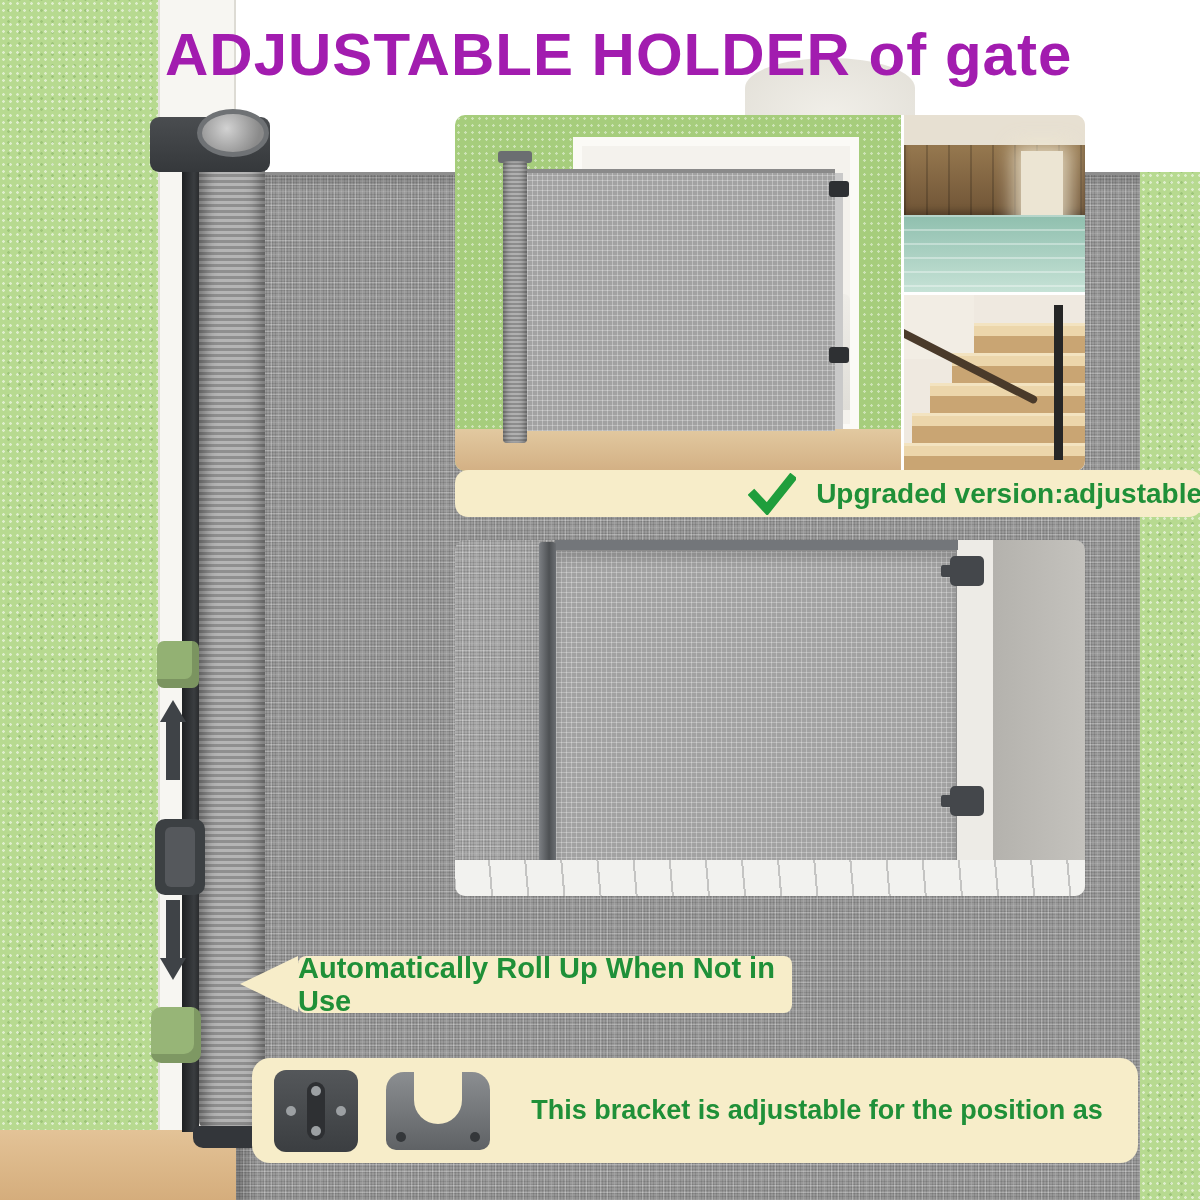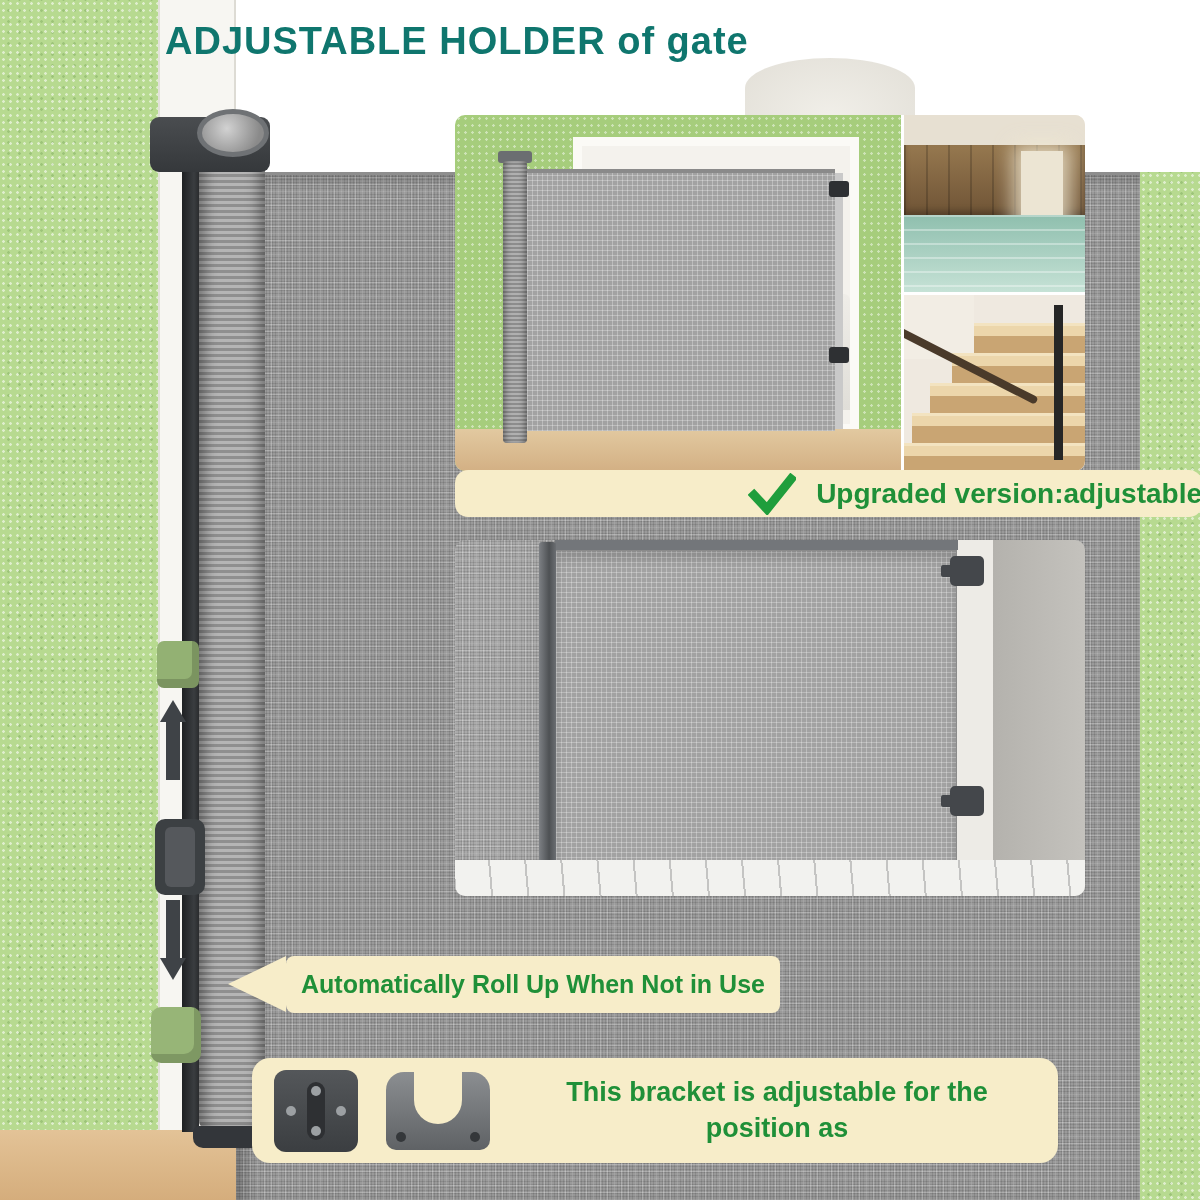--- a/index.html
+++ b/index.html
@@ -38,21 +38,21 @@
     background-image:
       repeating-linear-gradient(0deg,  rgba(255,255,255,0.28) 0 1px, transparent 1px 5px),
       repeating-linear-gradient(90deg, rgba(255,255,255,0.28) 0 1px, transparent 1px 5px);
   }
   .mesh-main { position:absolute; left:236px; top:172px; width:904px; height:1028px; z-index:2;
     border-top:3px solid #8e8e8e;
     box-shadow: inset 16px 0 20px -10px rgba(0,0,0,0.30), inset 0 10px 14px -8px rgba(0,0,0,0.18); }
 
   
   .title { position:absolute; left:165px; top:20px; width:960px; z-index:6;
-    font-size:38px; font-weight:bold; letter-spacing:1px; color:#0f766e; white-space:nowrap; }
+    font-size:60px; font-weight:bold; letter-spacing:1px; color:#a21caf; white-space:nowrap; }
 
   
   .pole-bar { position:absolute; left:182px; top:150px; width:17px; height:982px; z-index:4;
     background:linear-gradient(90deg,#1f2123,#3a3d40 70%,#2a2c2e); }
   .roller { position:absolute; left:199px; top:153px; width:66px; height:976px; z-index:5;
     background:repeating-linear-gradient(180deg,#b5b5b5 0 3px,#8f8f8f 3px 6px);
     border-radius:8px;
     box-shadow: inset 12px 0 14px -6px rgba(0,0,0,0.38), inset -12px 0 14px -6px rgba(0,0,0,0.38); }
   .cap-housing { position:absolute; left:150px; top:117px; width:120px; height:55px; z-index:6;
     background:linear-gradient(180deg,#4a4d50,#35383b); border-radius:9px; }
@@ -136,23 +136,23 @@
 
   
   .banner { position:absolute; background:#f7edc9; display:flex; align-items:center; z-index:12;
     color:#1f9038; }
   .banner-upgraded { left:455px; top:470px; width:747px; height:47px; border-radius:13px; padding-left:78px; gap:20px;
     font-size:28px; font-weight:600;justify-content:flex-end; }
   .banner-upgraded svg { display:block; }
   .banner-others { left:540px; top:894px; width:460px; height:44px; border-radius:13px; justify-content:center;
     font-size:27px; font-weight:600; }
 
-  .banner-rollup { position:absolute; left:286px; top:956px; width:494px; height:57px; z-index:12;
+  .banner-rollup { position:absolute; left:298px; top:956px; width:494px; height:57px; z-index:12;
     background:#f7edc9; border-radius:8px; display:flex; align-items:center; justify-content:center;
-    font-size:25px; font-weight:bold; color:#1f9038; }
+    font-size:29px; font-weight:bold; color:#1f9038; }
   .rollup-tip { position:absolute; left:-58px; top:0; width:0; height:0;
     border-top:28.5px solid transparent; border-bottom:28.5px solid transparent; border-right:58px solid #f7edc9; }
 
   
   .photo2 { position:absolute; left:455px; top:540px; width:630px; height:356px; z-index:10;
     border-radius:10px; overflow:hidden; background-color:#a9a9a9; }
   .p2-fabric { position:absolute; left:100px; top:10px; width:402px; height:314px;
     border:1px solid #8b8b8b; box-shadow:inset 0 8px 12px rgba(0,0,0,0.14); }
   .p2-topbar { position:absolute; left:100px; top:0; width:403px; height:10px; background:#73767a; }
   .p2-pole { position:absolute; left:84px; top:2px; width:17px; height:334px; border-radius:3px;
@@ -161,21 +161,21 @@
   .p2-right { position:absolute; left:538px; top:0; width:92px; height:356px;
     background:linear-gradient(90deg,#b4b2ad,#c4c2bd); }
   .p2-latch { position:absolute; left:495px; width:34px; height:30px; background:#44474b; border-radius:5px; }
   .p2-latch .hook { position:absolute; left:-9px; top:9px; width:11px; height:12px; background:#44474b; border-radius:2px; }
   .p2-latch.t1 { top:16px; } .p2-latch.t2 { top:246px; }
   .p2-floor { position:absolute; left:0; bottom:0; width:630px; height:36px; background:#f2f2ef; }
   .p2-floor .grout { position:absolute; inset:0;
     background:repeating-linear-gradient(85deg, rgba(140,140,140,0.45) 0 2px, transparent 2px 36px); }
 
   
-  .panel-bottom { position:absolute; left:252px; top:1058px; width:806px; height:105px; z-index:12;
+  .panel-bottom { position:absolute; left:252px; top:1058px; width:886px; height:105px; z-index:12;
     background:#f7edc9; border-radius:18px; display:flex; align-items:center; padding:0 22px; gap:28px; }
   .plate-icon { position:relative; width:84px; height:82px; flex:0 0 auto;
     background:linear-gradient(180deg,#54575a,#3b3e41); border-radius:12px; }
   .plate-slot { position:absolute; left:33px; top:12px; width:18px; height:58px; background:#2e3033; border-radius:9px; }
   .plate-screw { position:absolute; width:10px; height:10px; border-radius:50%; background:#9ca0a3; }
   .sc1 { left:37px; top:16px; } .sc2 { left:37px; top:56px; }
   .sc3 { left:12px; top:36px; } .sc4 { left:62px; top:36px; }
   .clamp-icon { position:relative; width:104px; height:78px; flex:0 0 auto;
     background:linear-gradient(180deg,#8b8e91,#5f6265); border-radius:18px 18px 10px 10px; }
   .clamp-cut { position:absolute; left:28px; top:0; width:48px; height:52px; background:#f7edc9;

